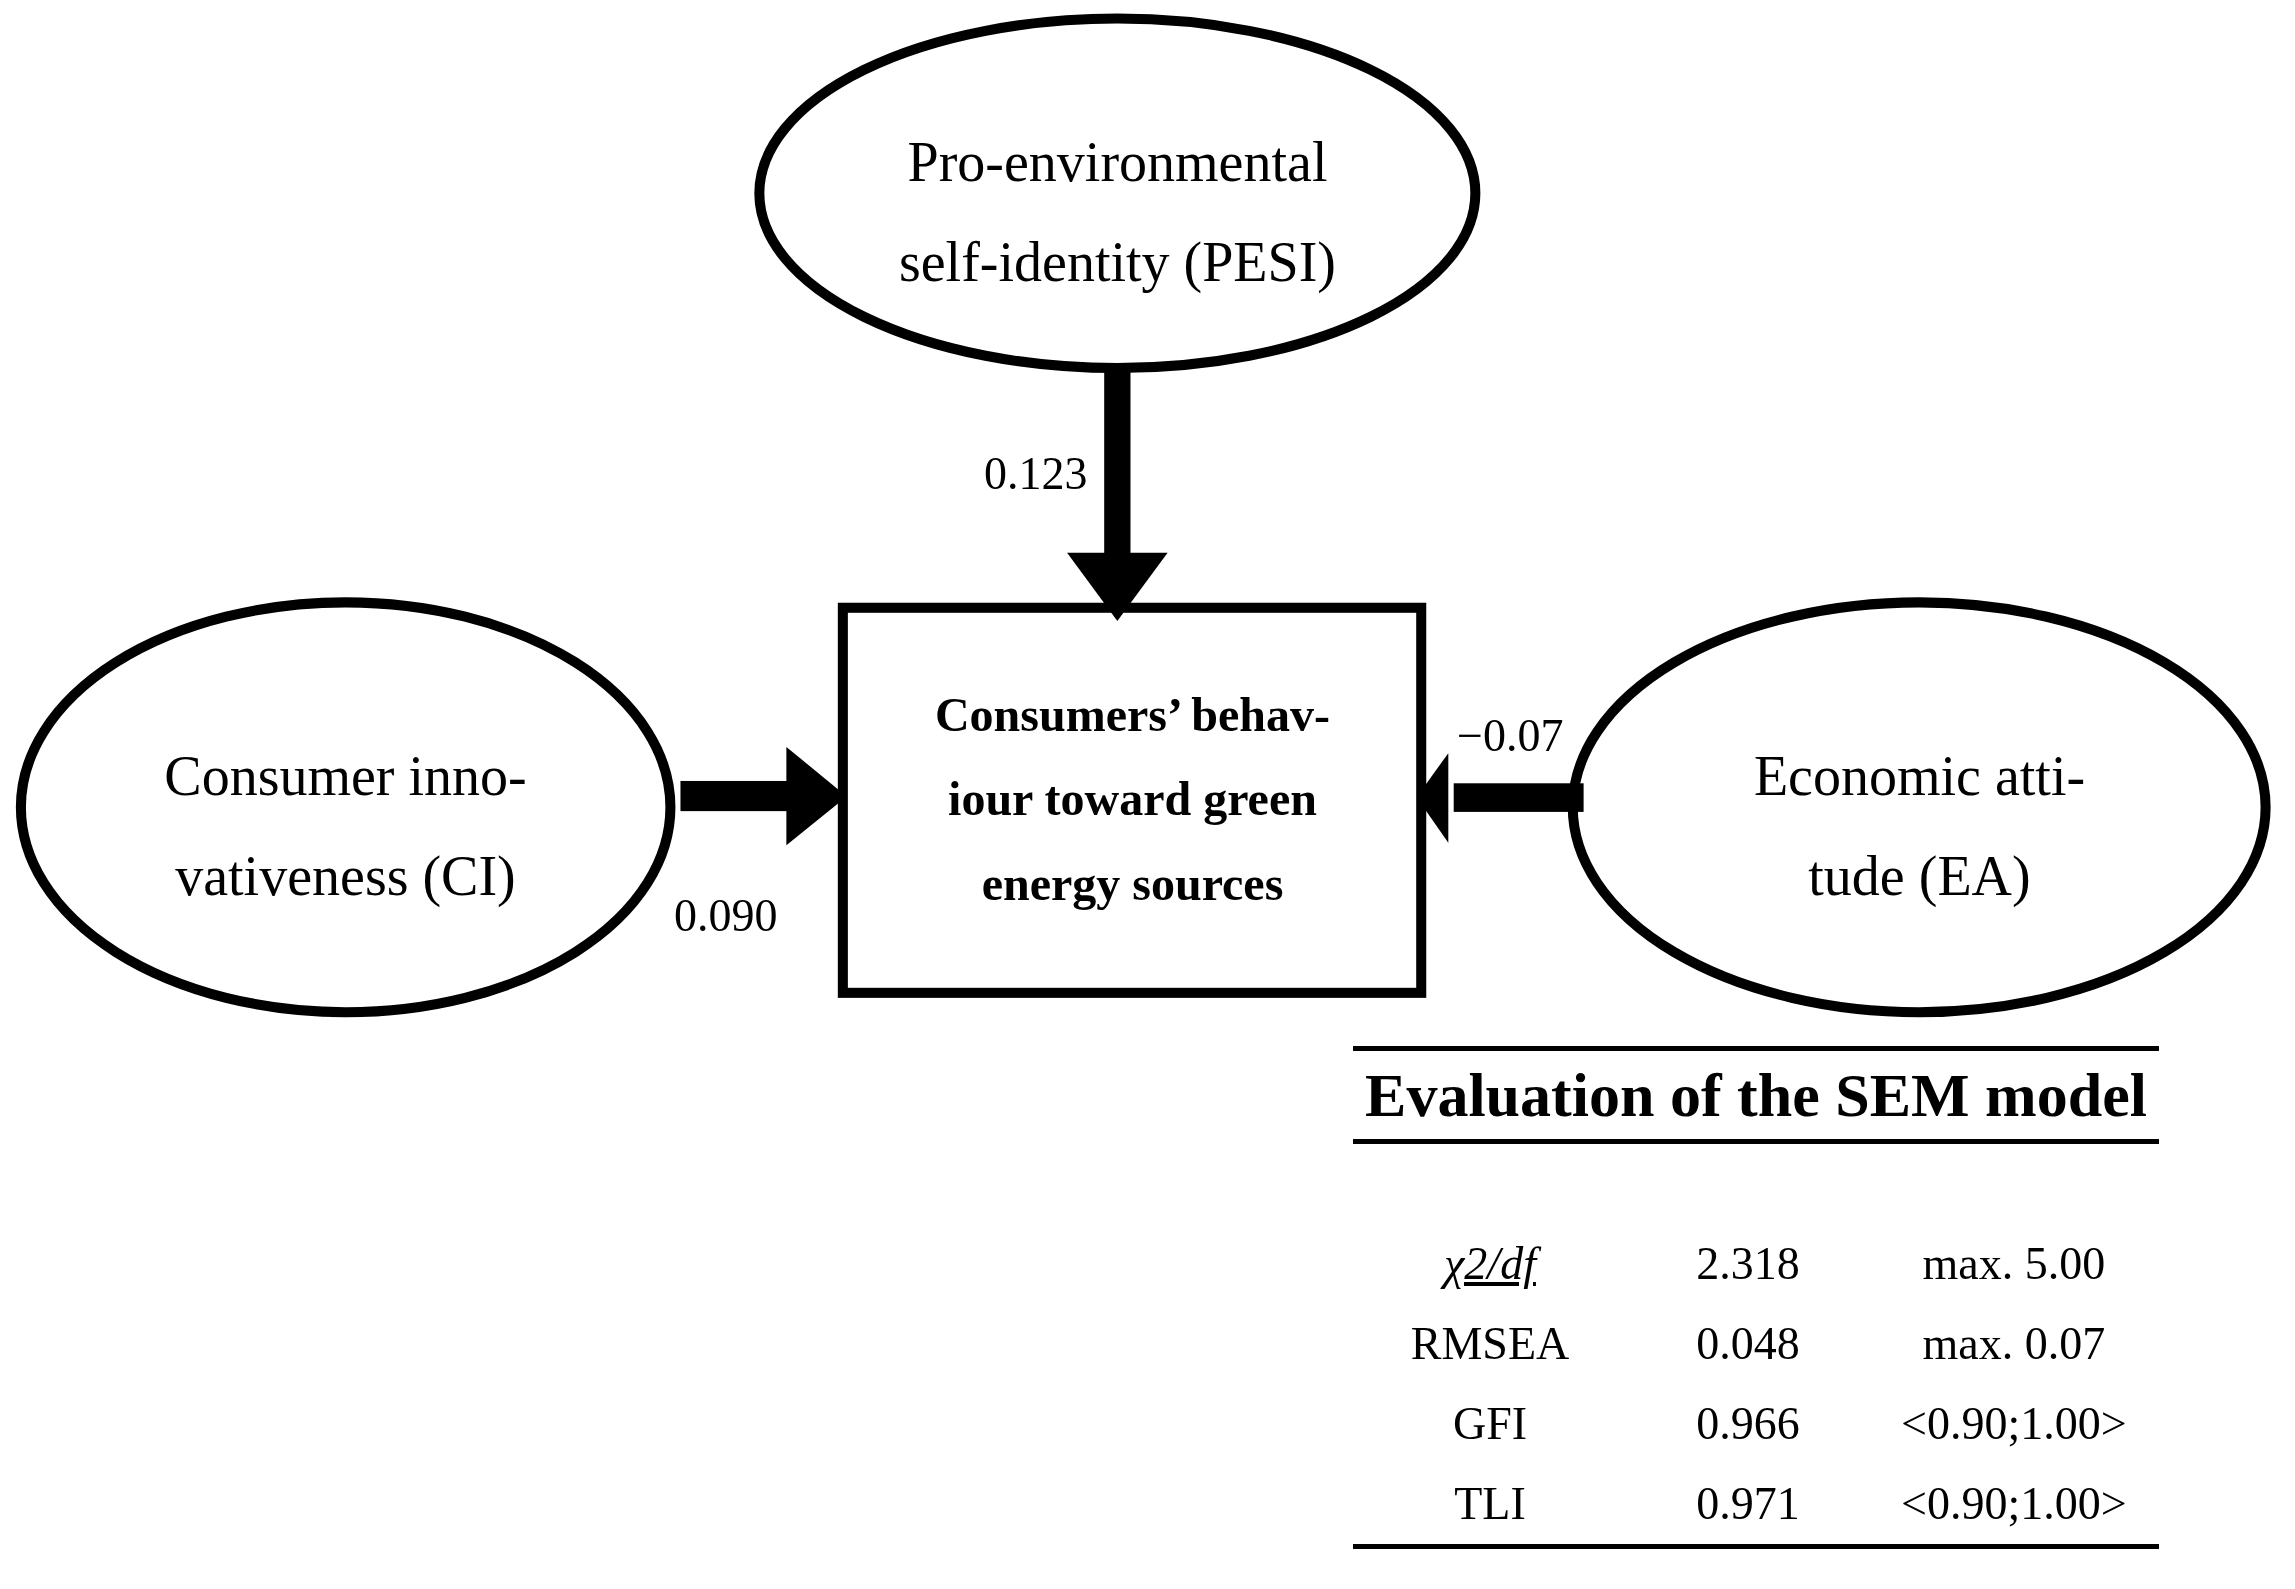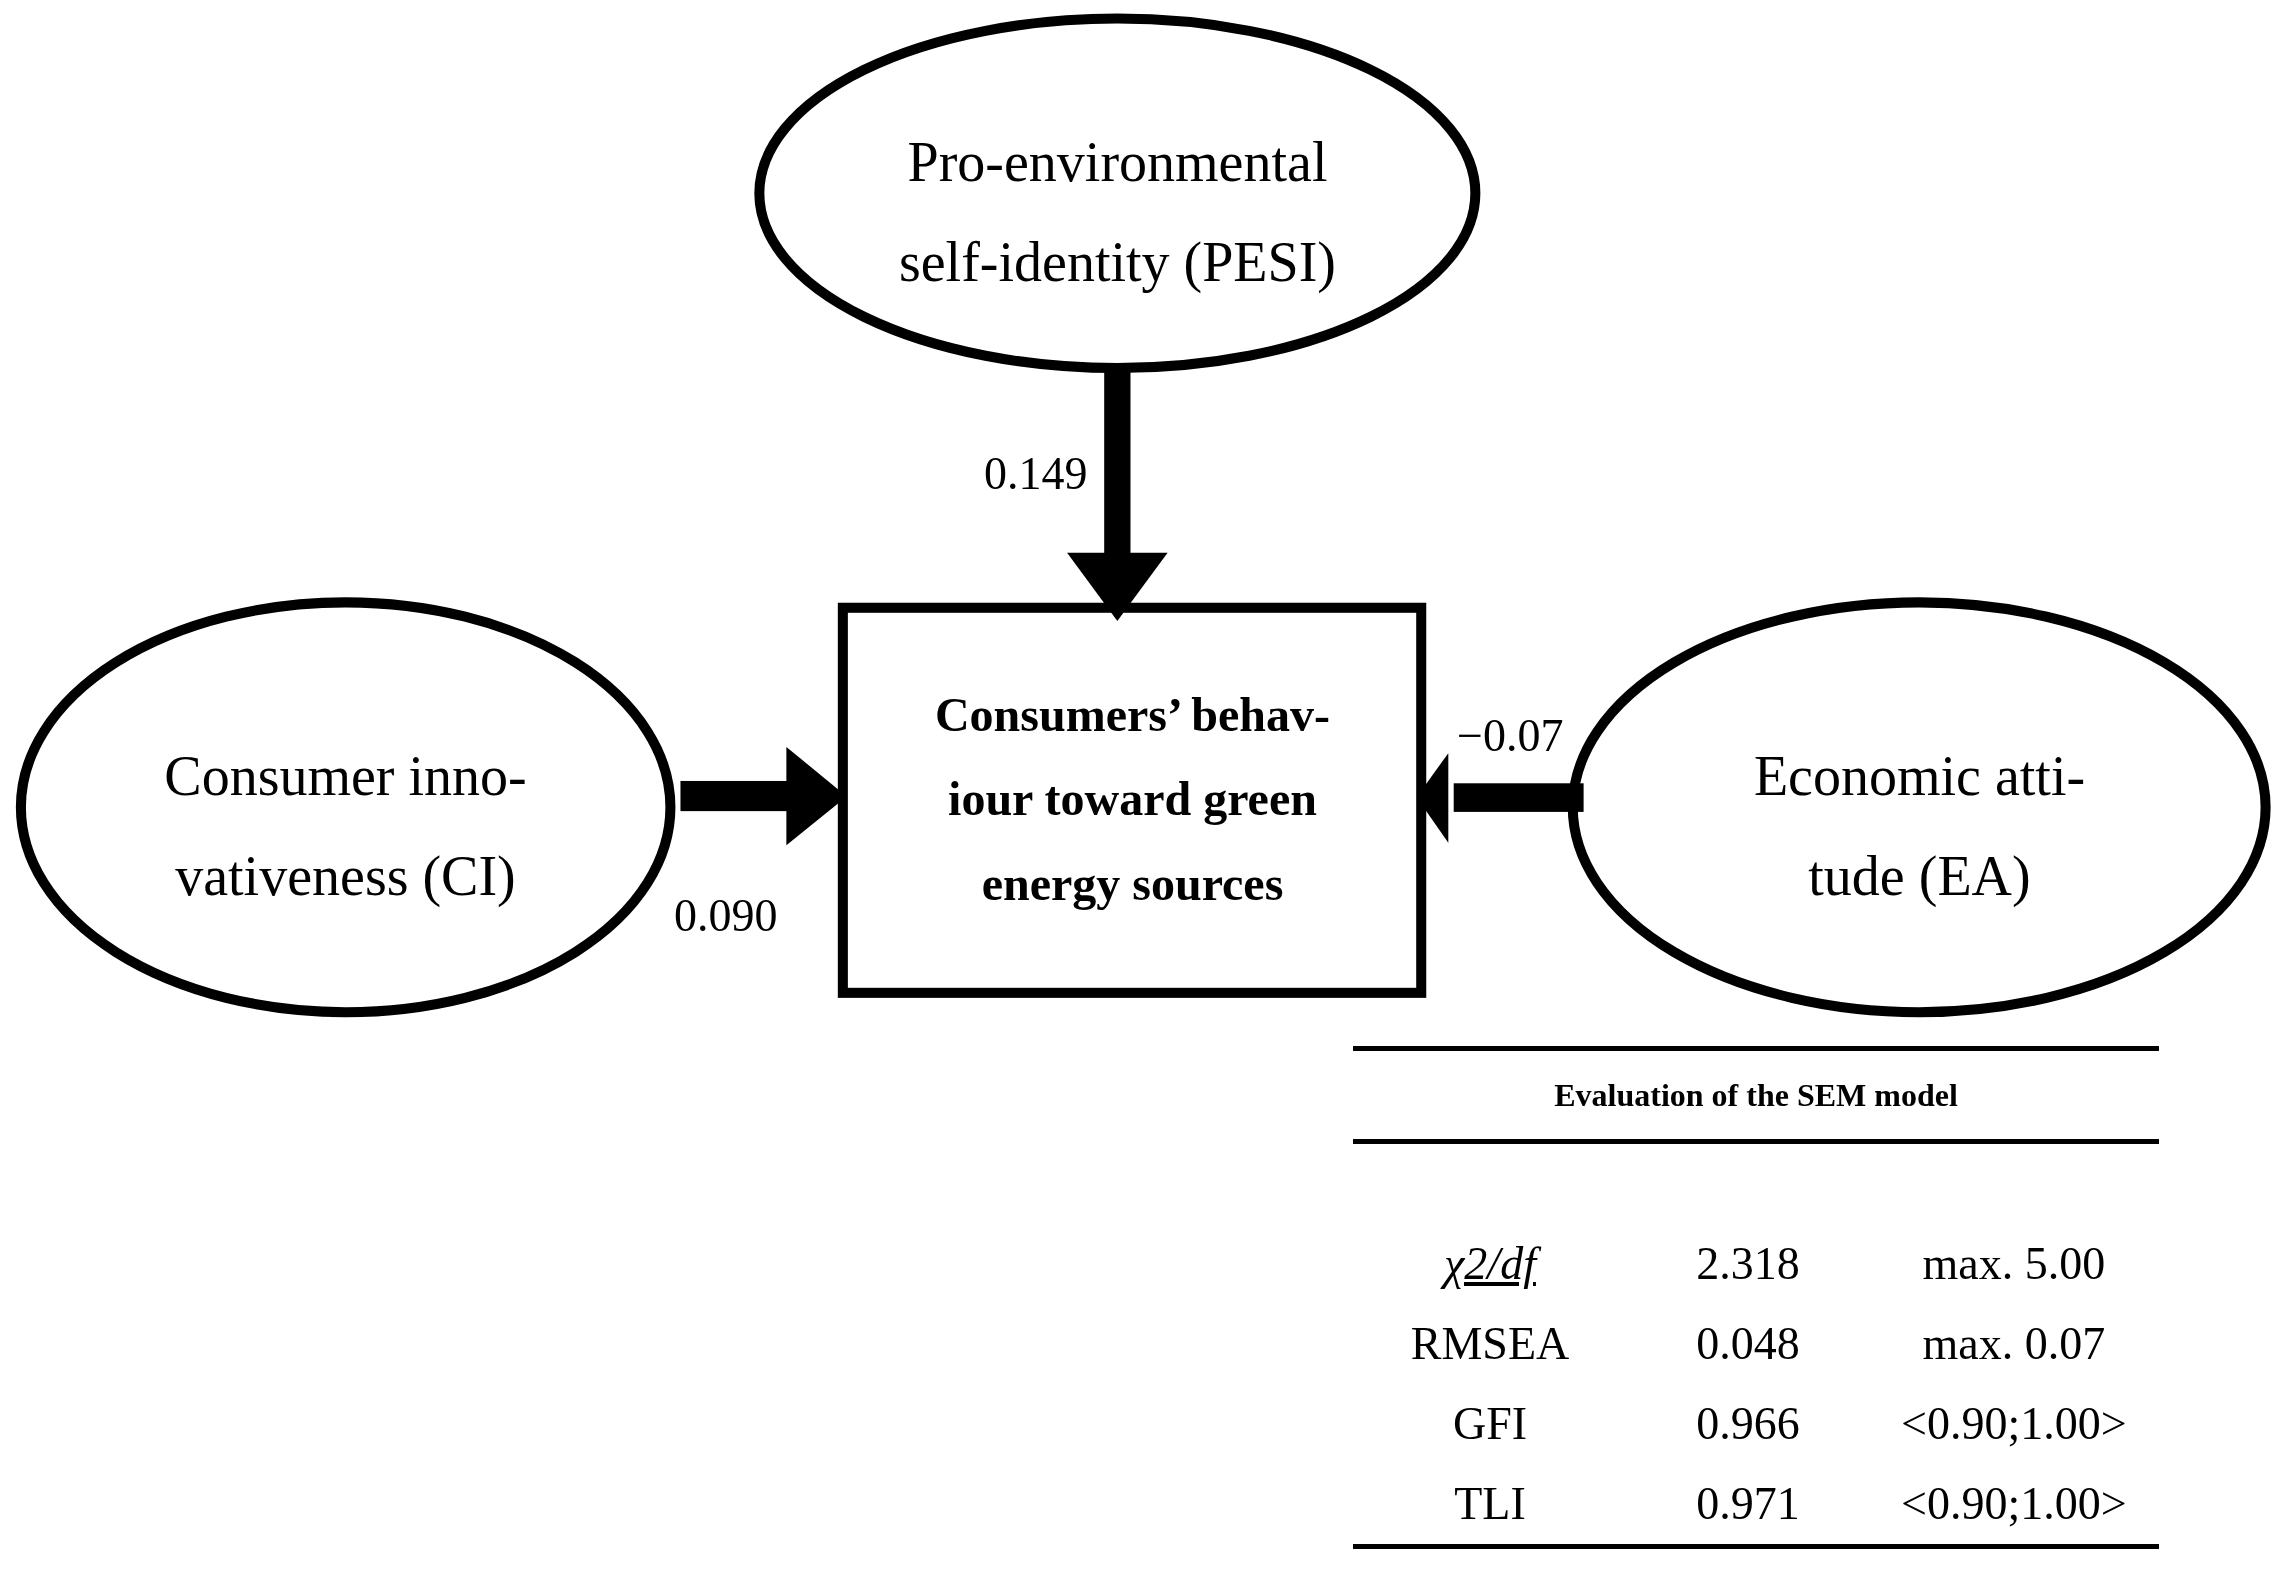--- a/index.html
+++ b/index.html
@@ -64,21 +64,21 @@
   }
   #fit-table td, #fit-table th {
     padding: 0;
     text-align: center;
     vertical-align: middle;
     font-weight: 400;
     border: none;
   }
   #fit-table .tbl-head-row th {
     font-weight: 700;
-    font-size: 32px;
+    font-size: 62px;
     height: 74px;
     padding-top: 7.7px;
     padding-bottom: 6.2px;
   }
   #fit-table .rule-top {
     border-top: 5.4px solid #000;
   }
   #fit-table .rule-mid {
     border-top: 5.4px solid #000;
   }
@@ -134,21 +134,21 @@
   <div class="node-text ellipse-label" style="left:1610px; top:727px; width:619px;">Economic atti-
 tude (EA)</div>
 
   <div class="node-text ellipse-label" style="left:36px; top:727px; width:619px;">Consumer inno-
 vativeness (CI)</div>
 
   <div class="node-text box-label" style="left:851px; top:673px; width:563px;">Consumers’ behav-
 iour toward green
 energy sources</div>
 
-  <div class="coef" style="left:984px; top:447px;">0.149</div>
+  <div class="coef" style="left:984px; top:447px;">0.123</div>
 
   <div class="coef" style="left:674px; top:889px;">0.090</div>
 
   <div class="coef" style="left:1457px; top:681px;margin-top:28px;">−0.07</div>
 
   <table id="fit-table">
     <thead>
       <tr class="tbl-head-row">
         <th class="rule-top" colspan="3">Evaluation of the SEM model</th>
       </tr>

